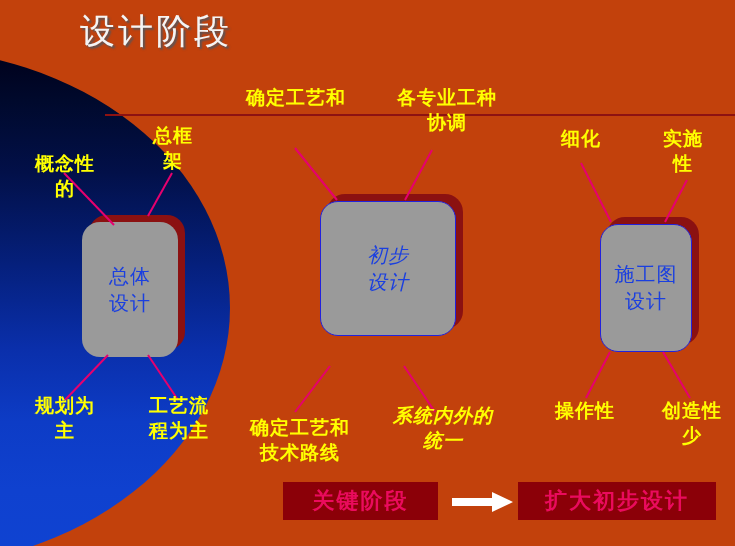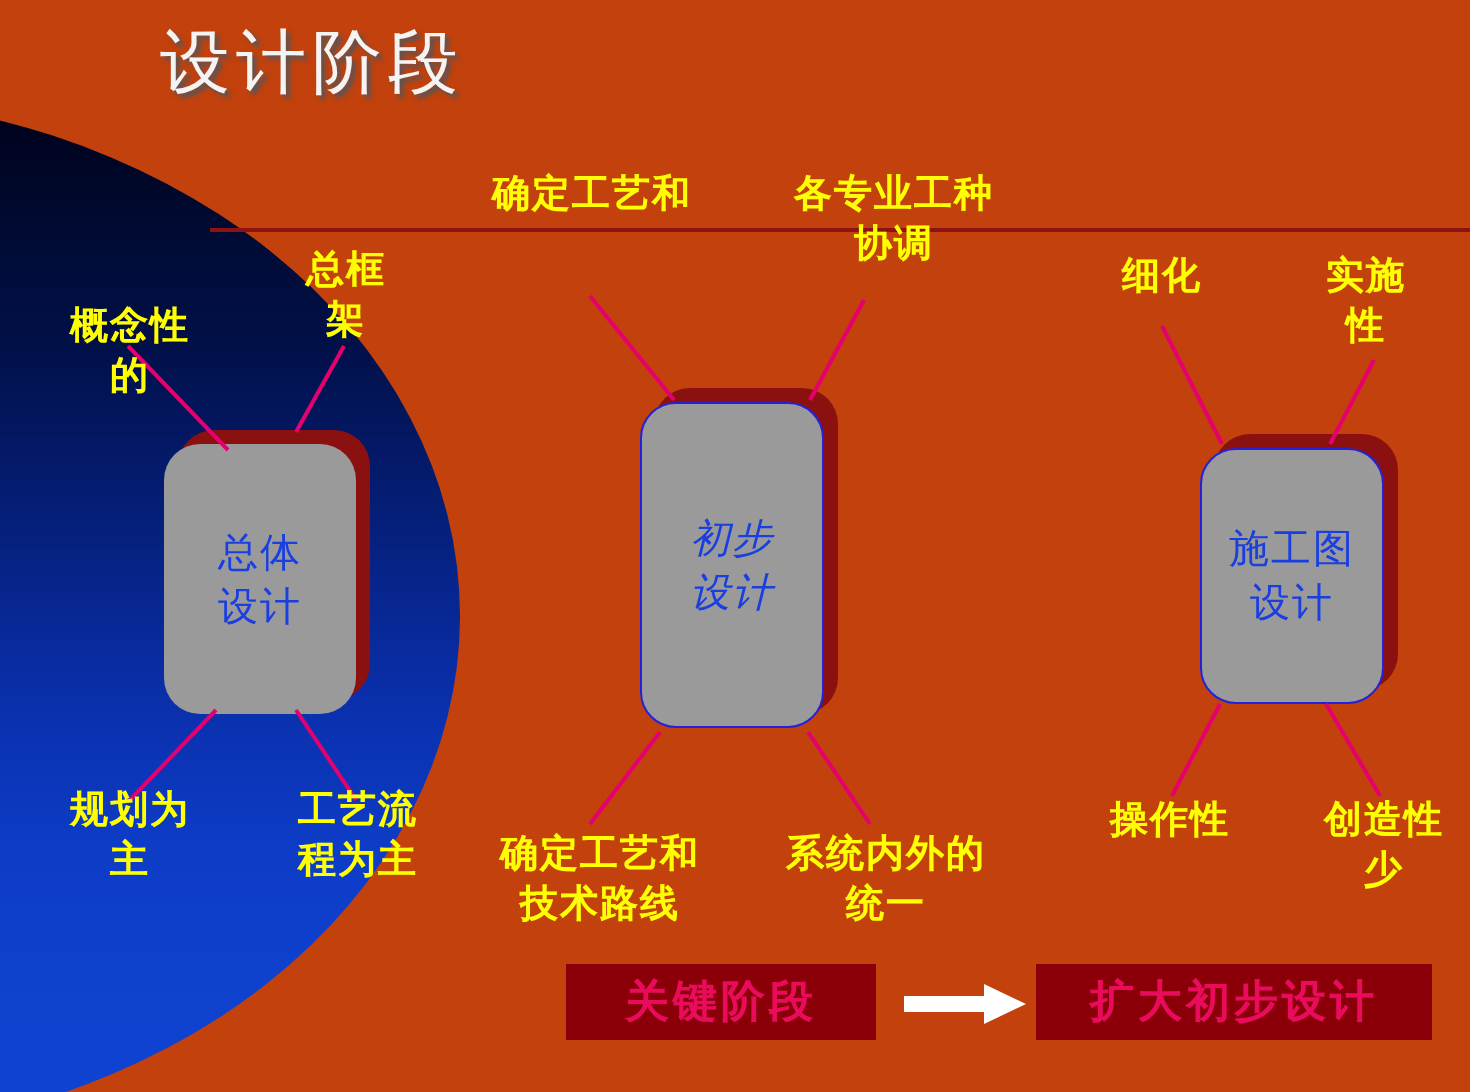--- a/index.html
+++ b/index.html
@@ -183,31 +183,31 @@
 
   <div class="lbl" style="left:20px;  top:393px; width:90px;">规划为
 主</div>
   <div class="lbl" style="left:133px; top:393px; width:92px;">工艺流
 程为主</div>
 
   <div class="lbl" style="left:240px; top:85px;  width:112px;">确定工艺和</div>
   <div class="lbl" style="left:385px; top:85px;  width:124px;">各专业工种
 协调</div>
 
-  <div class="box-wrap" style="left:320px; top:201px; width:92px; height:163px;">
+  <div class="box-wrap" style="left:320px; top:201px; width:92px; height:135px;padding-left:44px;">
     <div class="box-shadow"></div>
     <div class="box-face outlined">
       <span class="box-text">初步
 设计</span>
     </div>
   </div>
 
   <div class="lbl" style="left:240px; top:415px; width:120px;">确定工艺和
 技术路线</div>
-  <div class="lbl" style="left:383px; top:415px; width:120px;">系统内外的
+  <div class="lbl" style="left:383px; top:403px; width:120px;font-style:italic;">系统内外的
 统一</div>
 
   <div class="lbl" style="left:544px; top:126px; width:74px;">细化</div>
   <div class="lbl" style="left:652px; top:126px; width:62px;">实施
 性</div>
 
   <div class="box-wrap" style="left:600px; top:224px; width:72px; height:128px;padding-left:20px;">
     <div class="box-shadow"></div>
     <div class="box-face outlined">
       <span class="box-text upright">施工图

